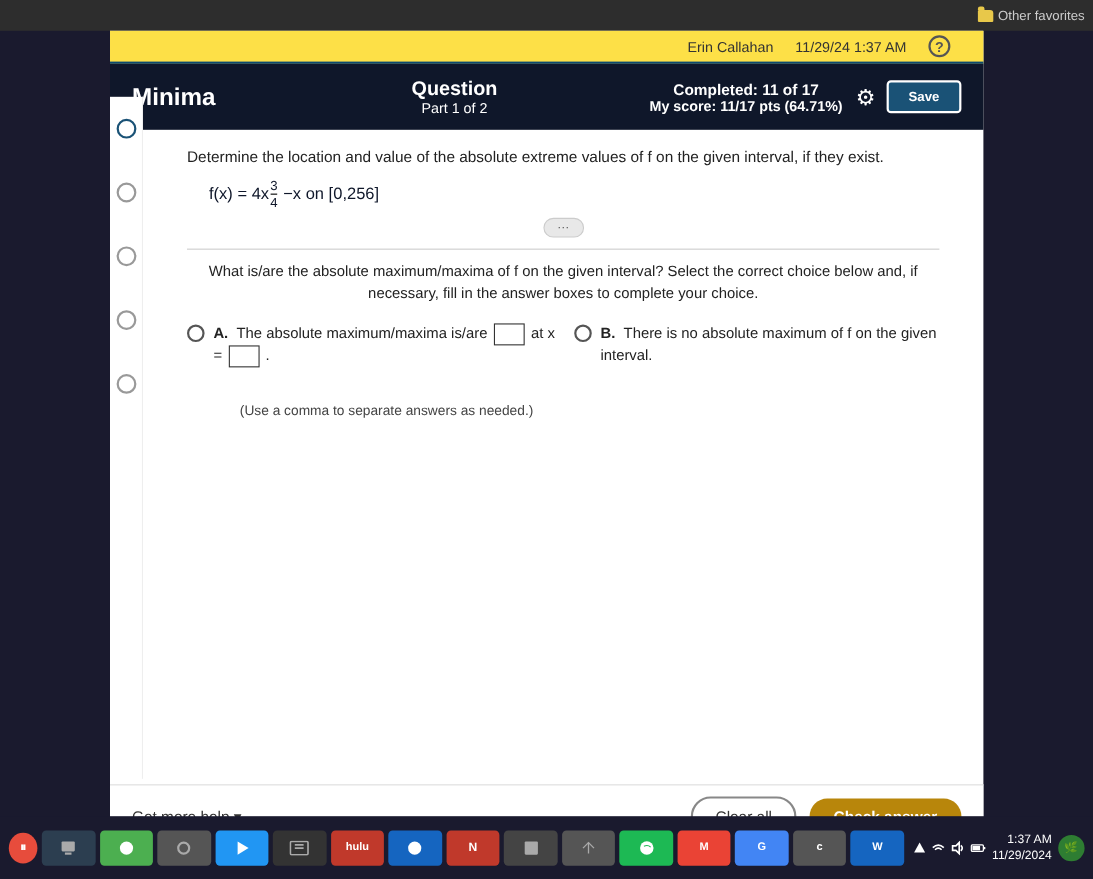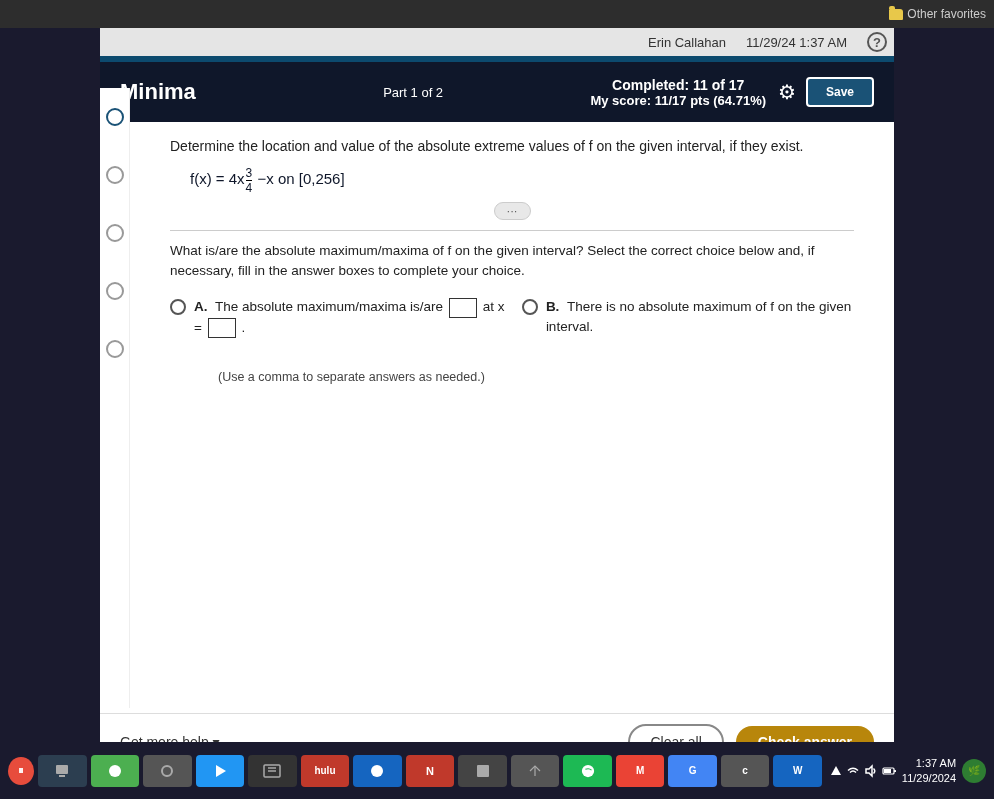--- a/index.html
+++ b/index.html
@@ -106,26 +106,26 @@
       color: white;
       padding: 6px 18px;
       font-size: 12px;
       font-weight: bold;
       border-radius: 4px;
       cursor: pointer;
     }
 
     
     .top-user-bar {
-      background: #e5e5e5;
-      border-bottom: 6px solid #0c4a6e;
+      background: #fde047;
+      border-bottom: 2px solid #0c4a6e;
       display: flex;
       align-items: center;
       justify-content: flex-end;
-      padding: 4px 7px;
+      padding: 4px 30px;
       font-size: 13px;
       color: #333;
       gap: 20px;
     }
     .help-icon {
       width: 20px;
       height: 20px;
       border: 2px solid #555;
       border-radius: 50%;
       display: inline-flex;
@@ -202,20 +202,21 @@
       font-size: 11px;
       cursor: pointer;
       color: #555;
     }
 
     .question-text {
       font-size: 13.5px;
       color: #222;
       line-height: 1.5;
       margin-bottom: 16px;
+      text-align: center;
     }
 
     .options-container {
       display: flex;
       flex-direction: row;
       gap: 12px;
     }
     .option-row {
       display: flex;
       align-items: flex-start;
@@ -382,20 +383,21 @@
 
   <div class="top-user-bar">
     <span>Erin Callahan</span>
     <span>11/29/24 1:37 AM</span>
     <div class="help-icon">?</div>
   </div>
 
   <div class="header-bar">
     <div class="header-title">Minima</div>
     <div class="question-section">
+      <div class="question-label">Question</div>
       <div class="question-part">Part 1 of 2</div>
     </div>
     <div class="progress-section">
       <div>Completed: 11 of 17</div>
       <div class="my-score">My score: 11/17 pts (64.71%)</div>
     </div>
     <button class="gear-btn">⚙</button>
     <button class="save-btn">Save</button>
   </div>
 

